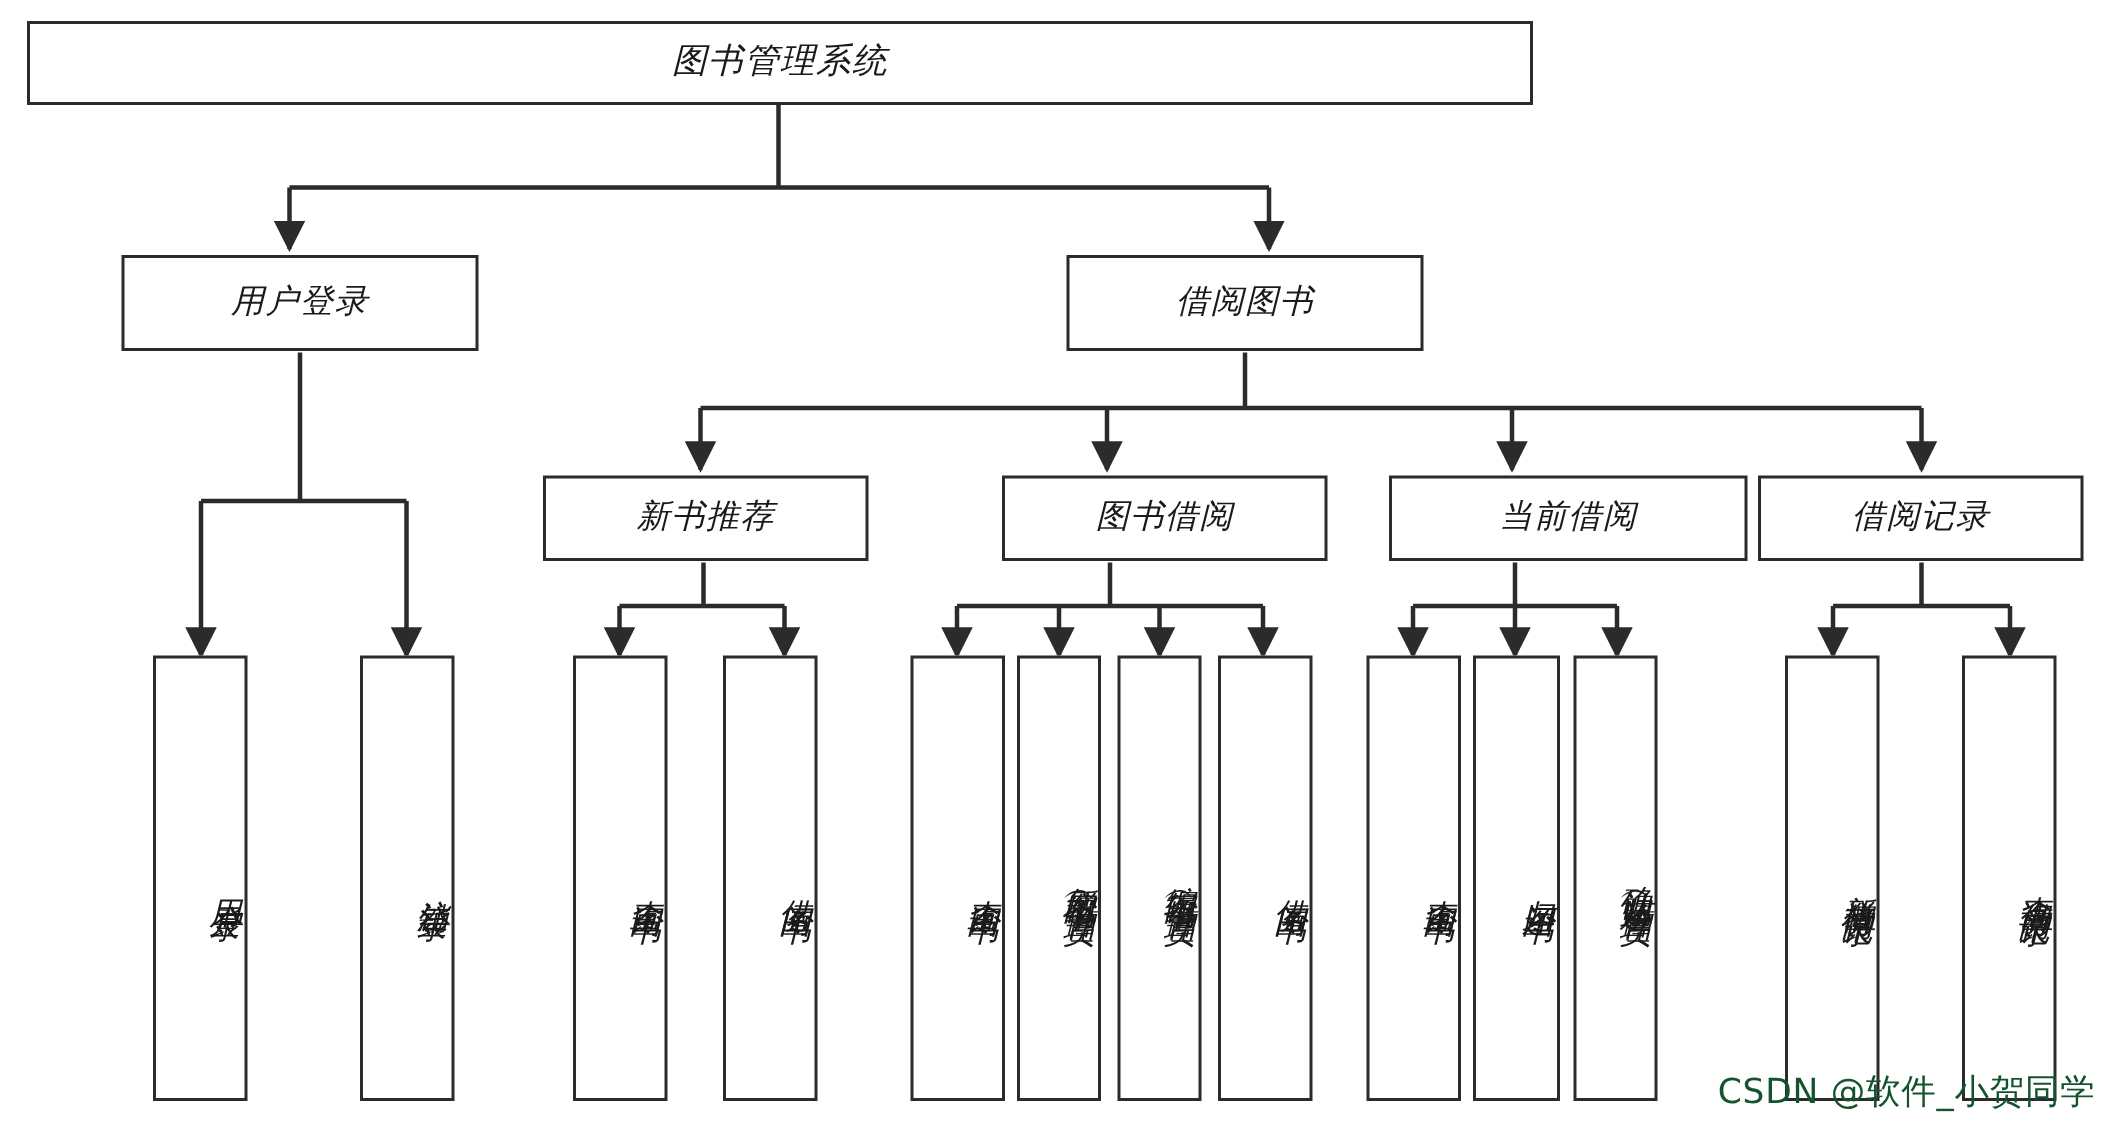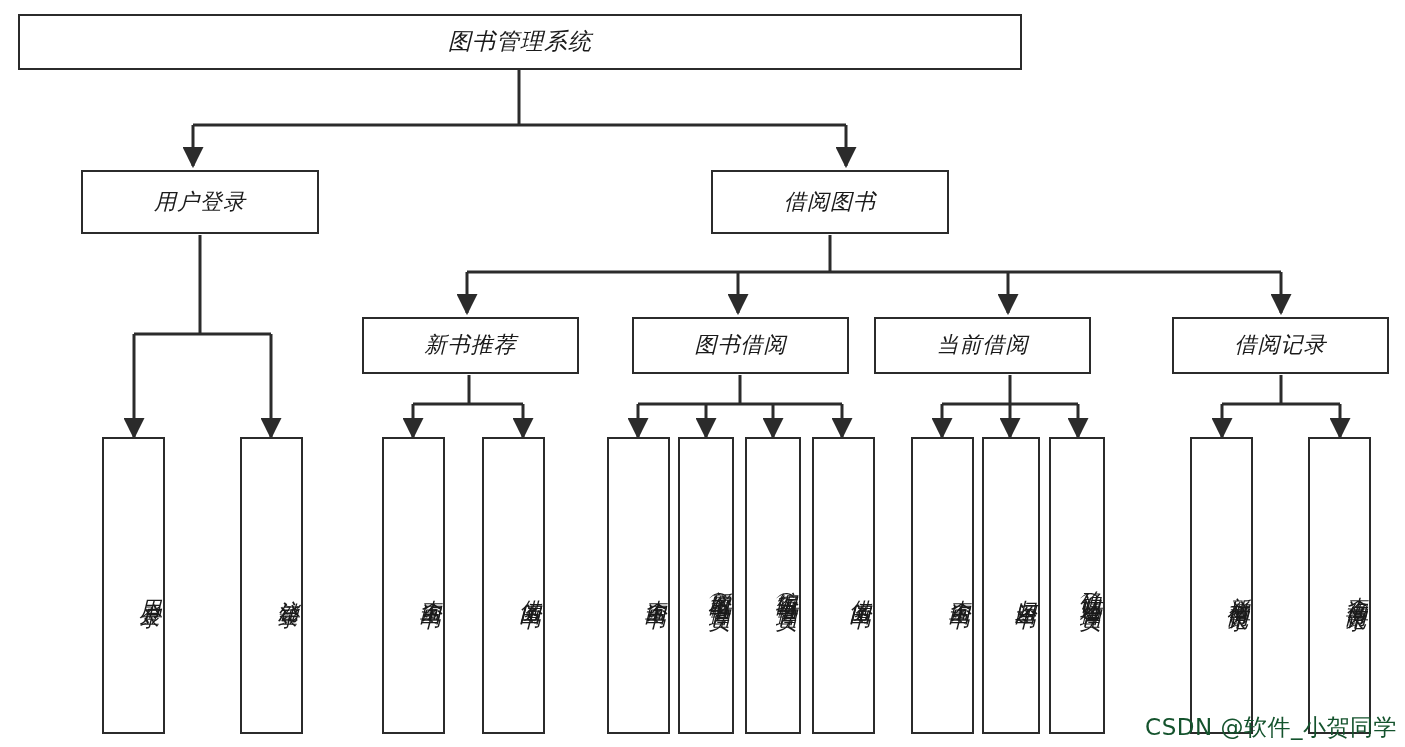--- a/index.html
+++ b/index.html
@@ -133,24 +133,24 @@
   <div class="node horiz" style="left:81px; top:170px; width:238px; height:64px;">
     <span>用户登录</span>
   </div>
   <div class="node horiz" style="left:711px; top:170px; width:238px; height:64px;">
     <span>借阅图书</span>
   </div>
 
   <div class="node horiz" style="left:362px; top:317px; width:217px; height:57px;">
     <span>新书推荐</span>
   </div>
-  <div class="node horiz" style="left:632px; top:317px; width:217px; height:57px;">
+  <div class="node horiz" style="left:668px; top:317px; width:217px; height:57px;">
     <span>图书借阅</span>
   </div>
-  <div class="node horiz" style="left:874px; top:317px; width:217px; height:57px;">
+  <div class="node horiz" style="left:926px; top:317px; width:239px; height:57px;">
     <span>当前借阅</span>
   </div>
   <div class="node horiz" style="left:1172px; top:317px; width:217px; height:57px;">
     <span>借阅记录</span>
   </div>
 
   <div class="node vert" style="left:102px; top:437px; width:63px; height:297px;">
     <span>用户登录</span>
   </div>
   <div class="node vert" style="left:240px; top:437px; width:63px; height:297px;">

